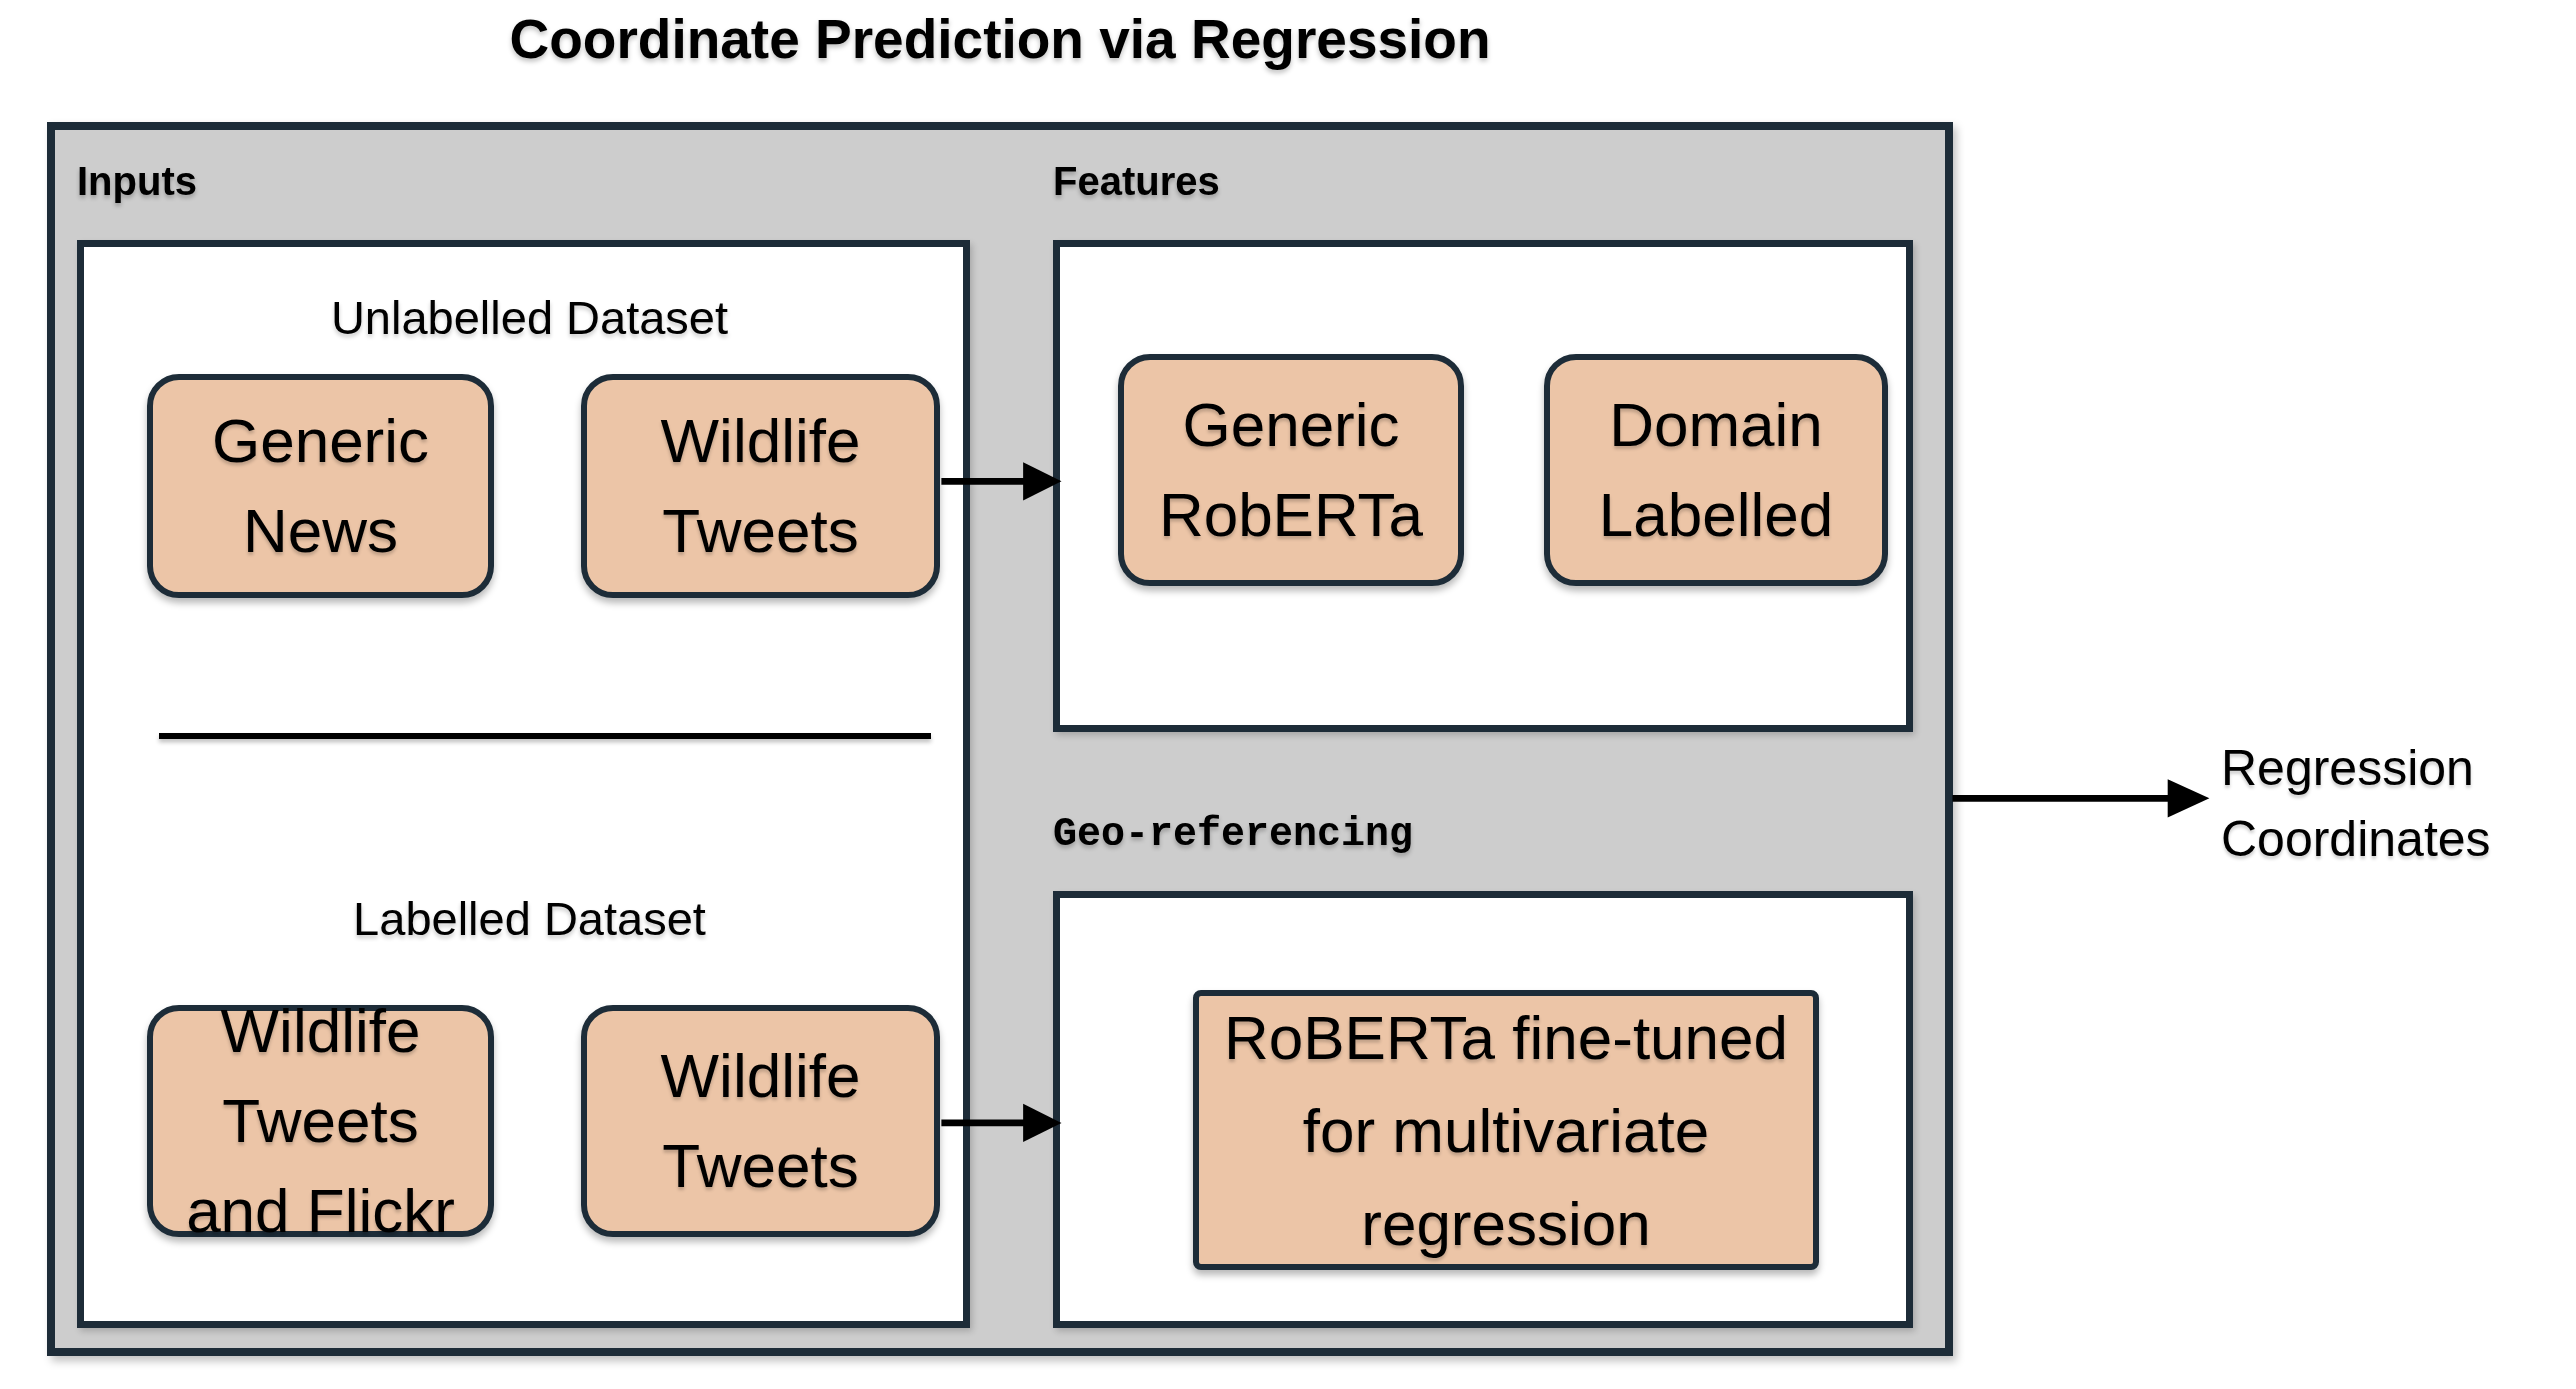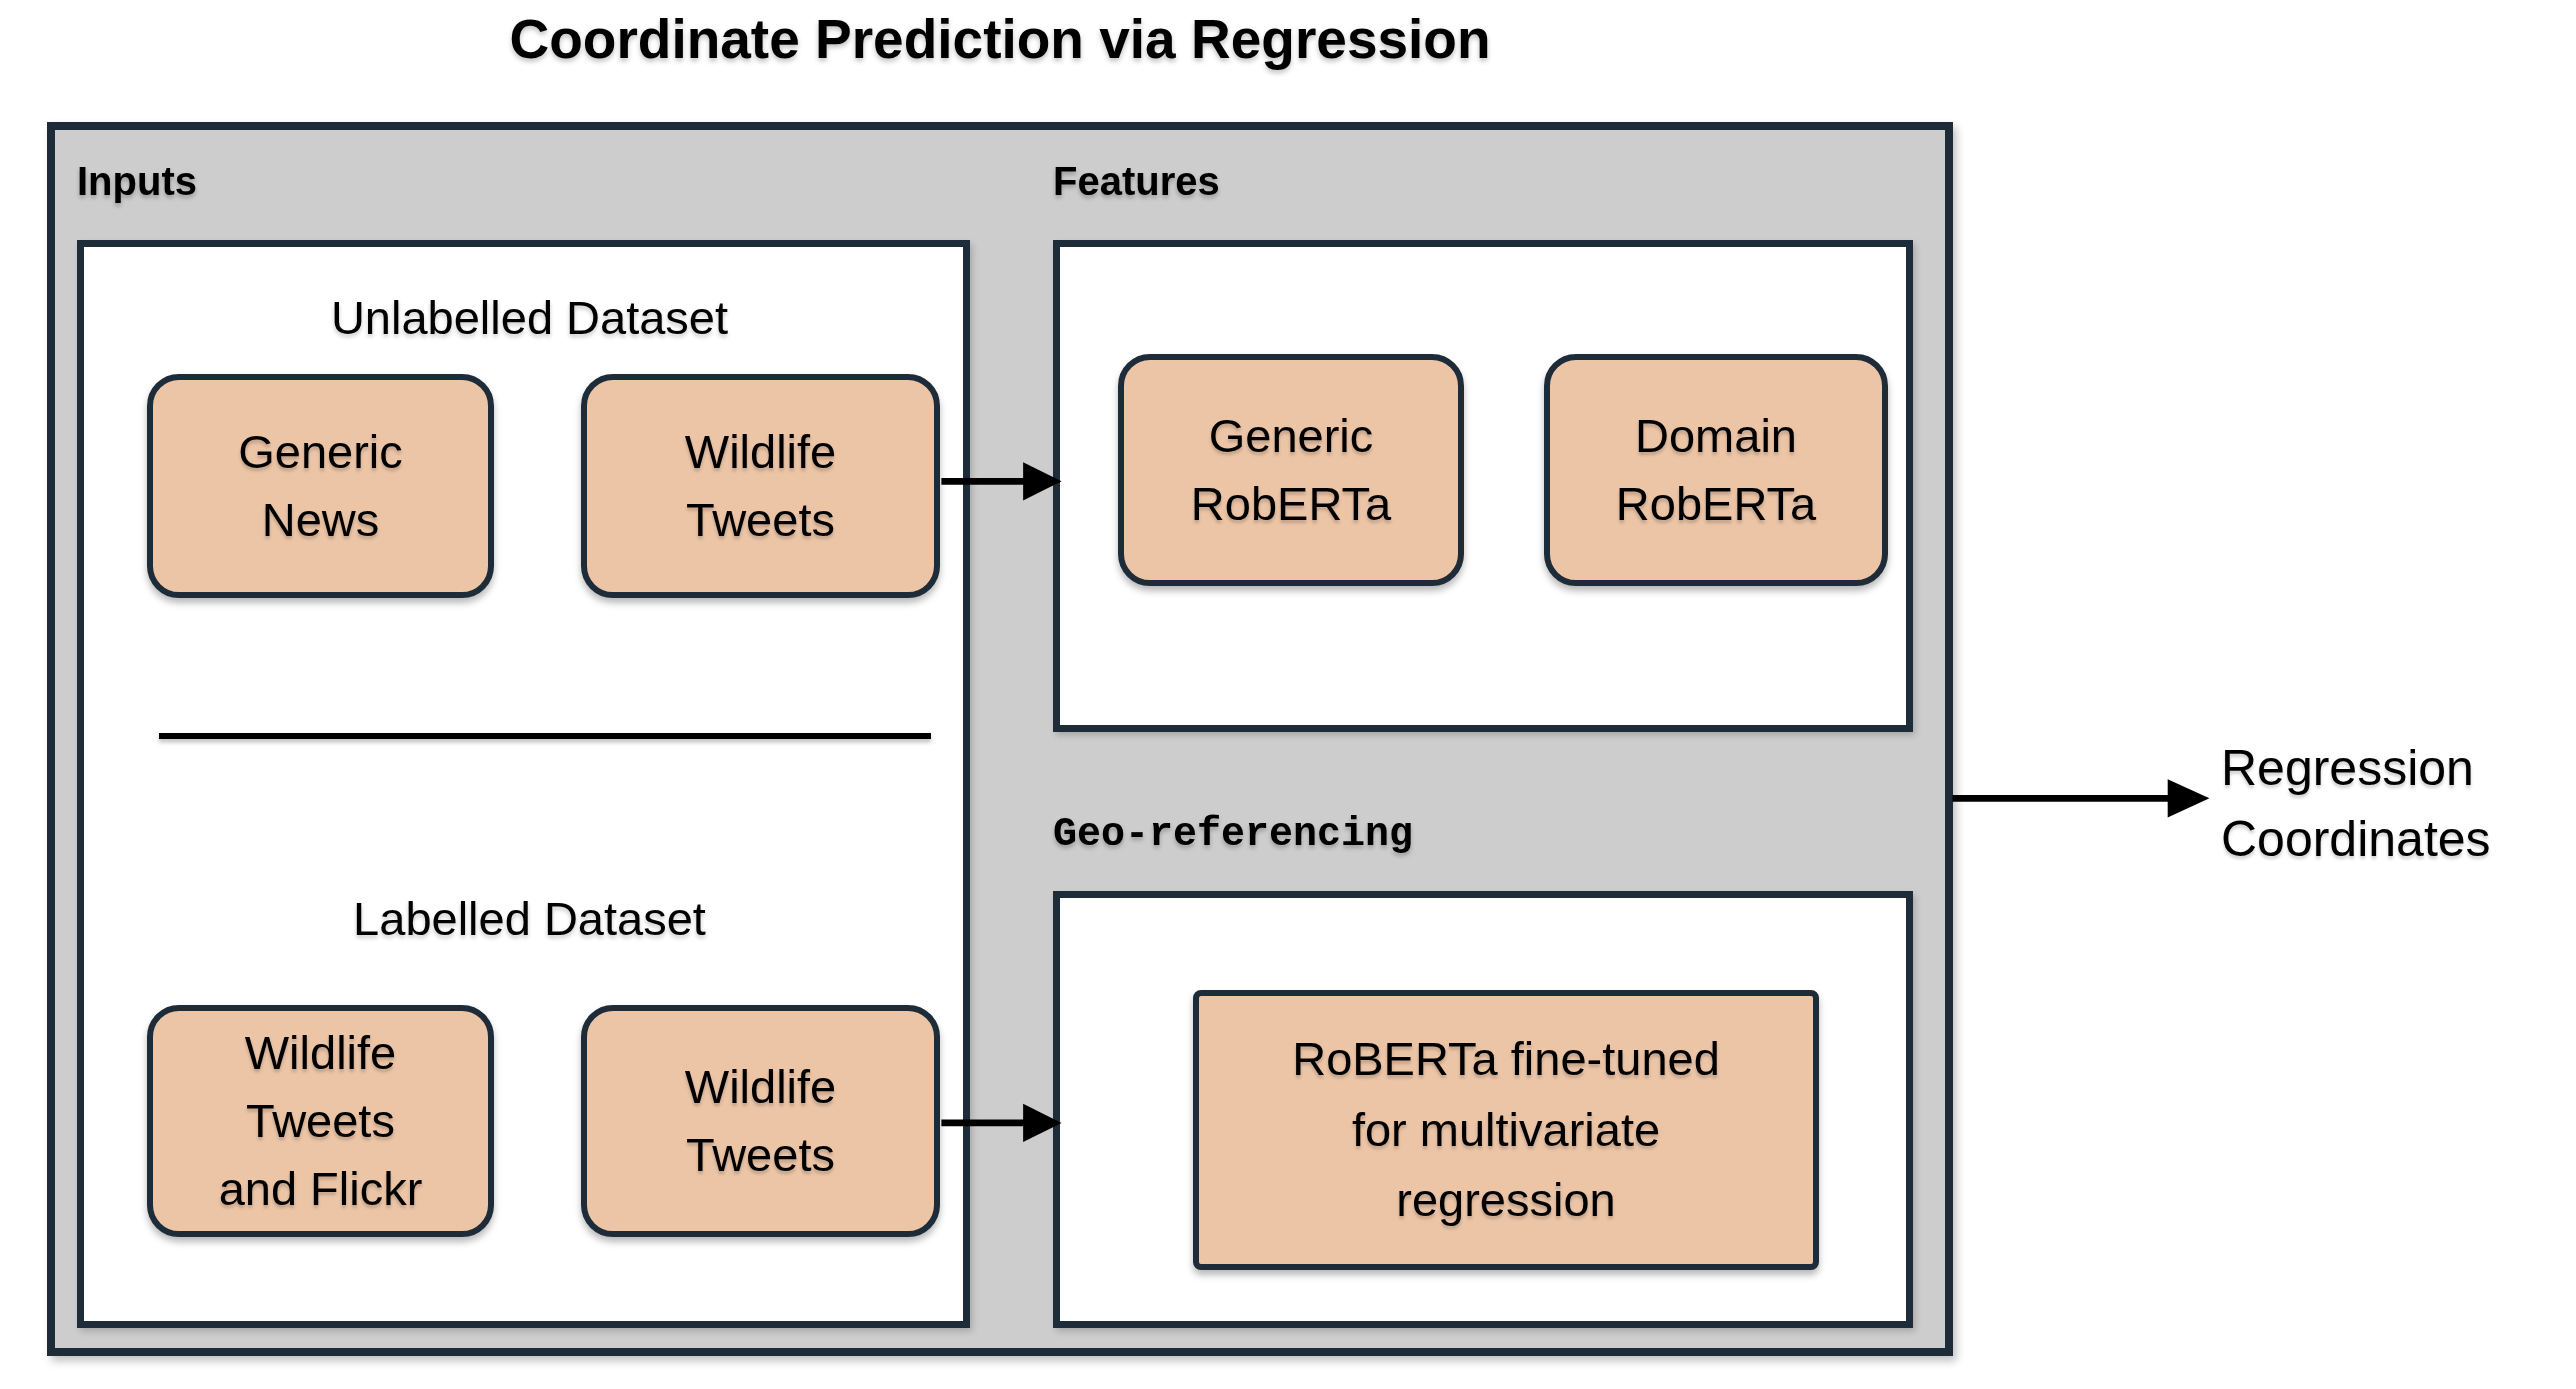--- a/index.html
+++ b/index.html
@@ -58,21 +58,21 @@
   }
   .sublabel.unlabelled{top:290px;}
   .sublabel.labelled{top:891px;}
   .node{
     position:absolute;box-sizing:border-box;
     background:var(--node-fill);
     border:6.7px solid var(--border);
     border-radius:32px;
     display:flex;align-items:center;justify-content:center;
     text-align:center;
-    font-size:47px;line-height:1.45;
+    font-size:62px;line-height:1.45;
     white-space:pre-line;
     box-shadow:0 5px 7.5px rgba(0,0,0,0.28);
     text-shadow:0 2.5px 3.3px rgba(0,0,0,0.2);
   }
   .node.generic-news{left:147px;top:374px;width:347px;height:224px;}
   .node.wildlife-top{left:581px;top:374px;width:359px;height:224px;}
   .node.flickr{left:147px;top:1005px;width:347px;height:232px;}
   .node.wildlife-bottom{left:581px;top:1005px;width:359px;height:232px;}
   .node.generic-roberta{left:1118px;top:354px;width:346px;height:232px;}
   .node.domain-roberta{left:1544px;top:354px;width:344px;height:232px;}
@@ -118,21 +118,21 @@
   <div class="sublabel labelled">Labelled Dataset</div>
   <div class="node flickr">Wildlife
 Tweets
 and Flickr</div>
   <div class="node wildlife-bottom">Wildlife
 Tweets</div>
 
   <div class="node generic-roberta">Generic
 RobERTa</div>
   <div class="node domain-roberta">Domain
-RobERTa</div>
+Labelled</div>
 
   <div class="node roberta-ft">RoBERTa fine-tuned
 for multivariate
 regression</div>
 
   <svg class="arrows" viewBox="0 0 3087 1665" xmlns="http://www.w3.org/2000/svg">
     <g>
       <line x1="1128" y1="577" x2="1232" y2="577"></line>
       <polygon points="1272,577 1226,554 1226,600"></polygon>
     </g>

